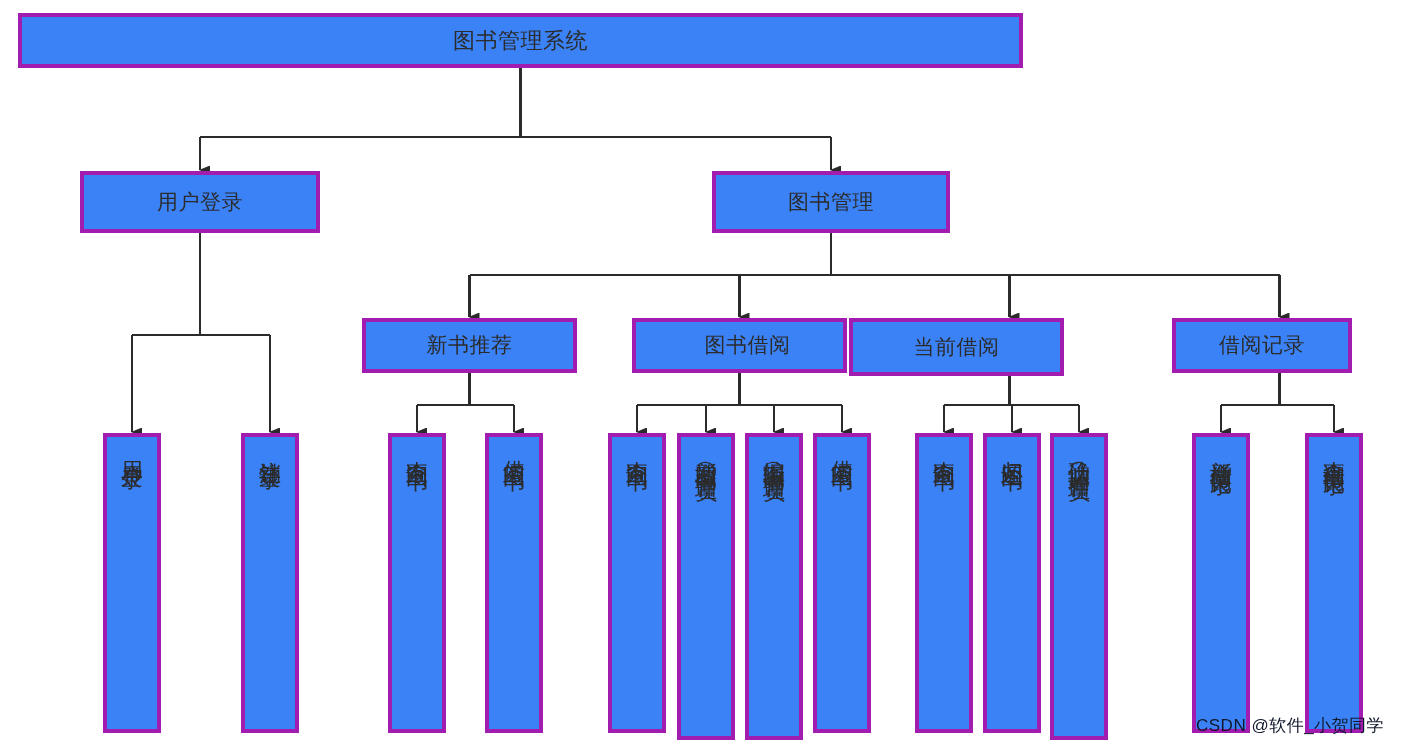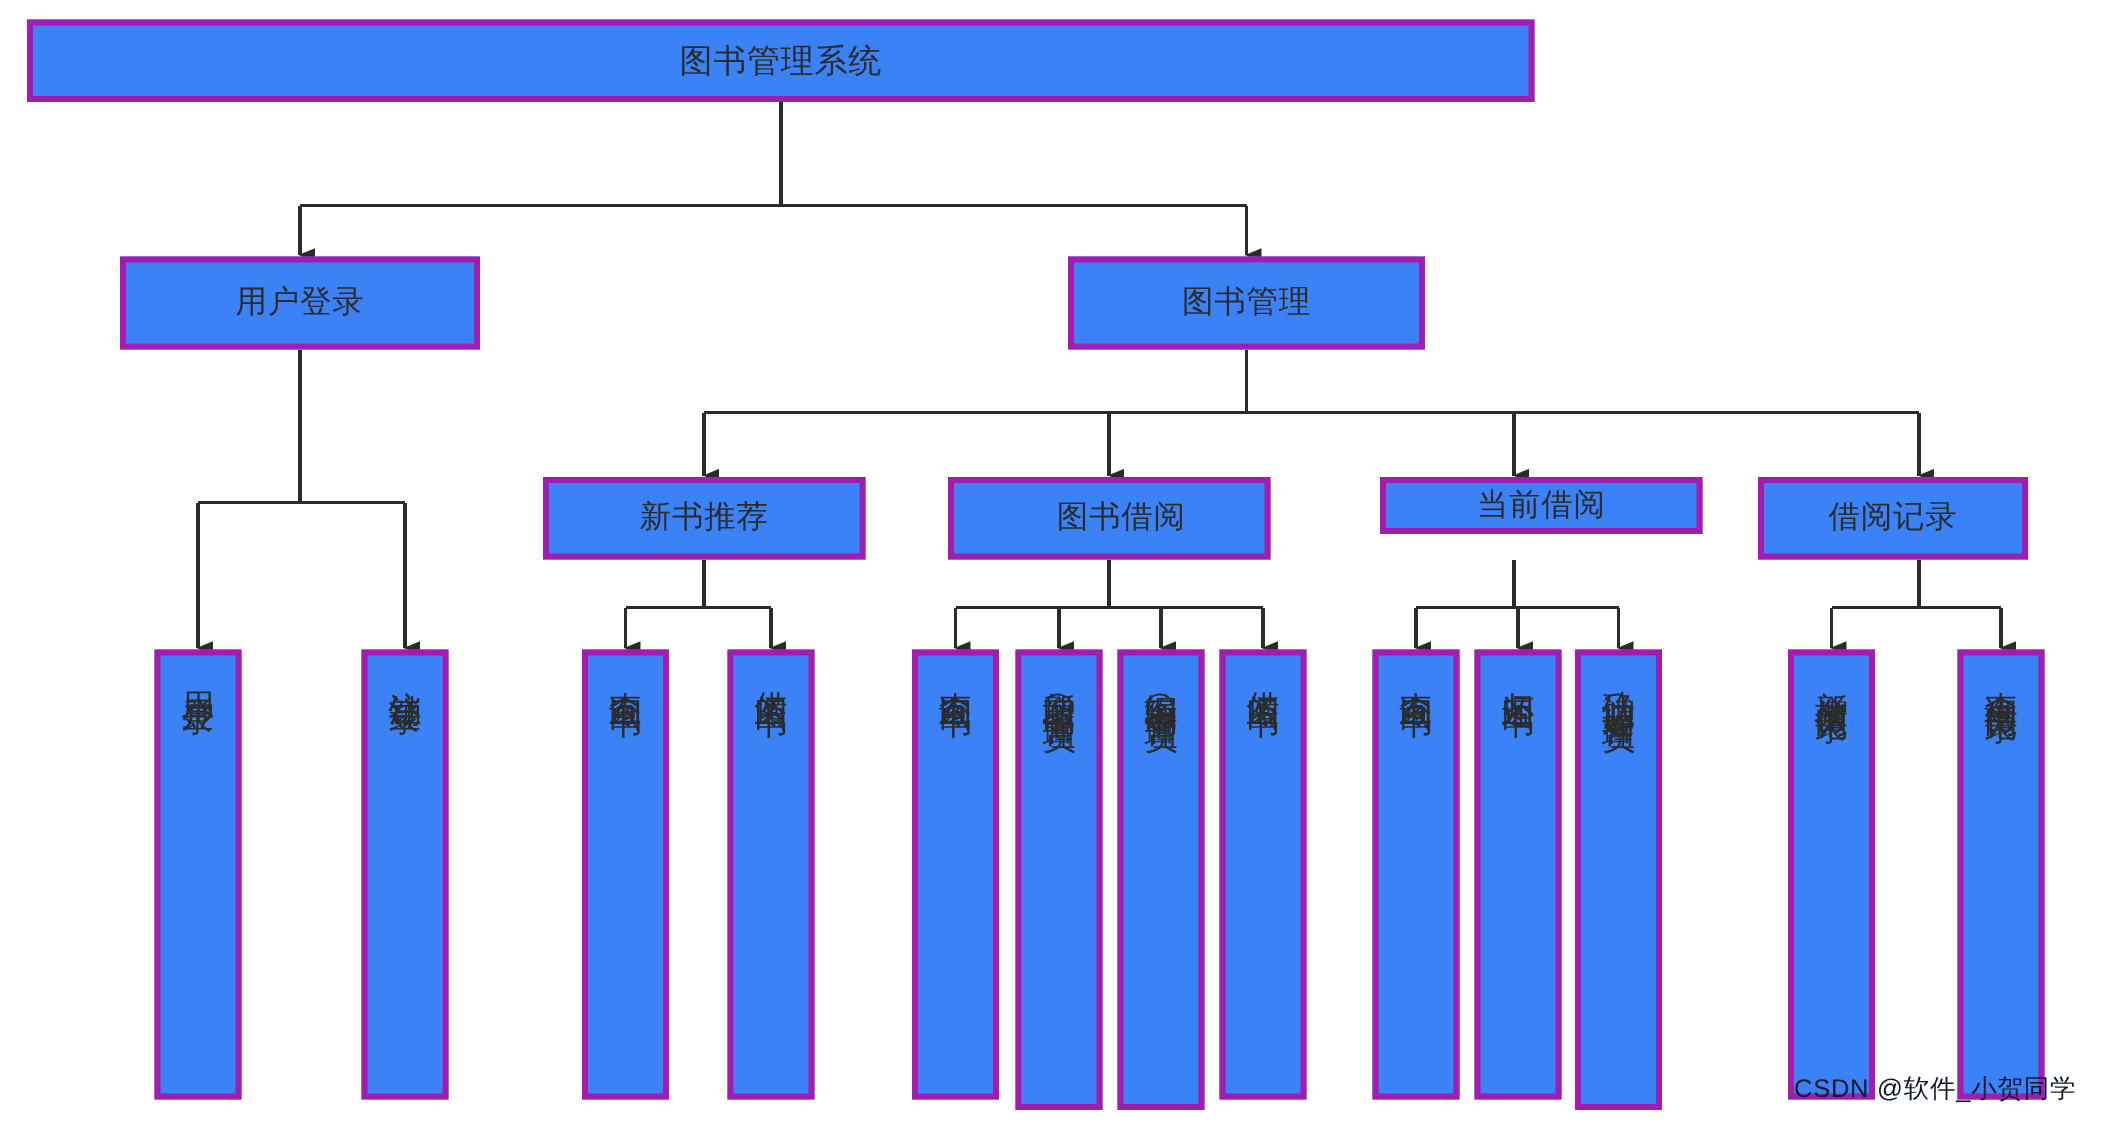--- a/index.html
+++ b/index.html
@@ -125,21 +125,21 @@
       </div>
       <div class="node horizontal" style="left: 712px; top: 171px; width: 238px; height: 62px; align-items: center;">
         <span class="node-label">图书管理</span>
       </div>
       <div class="node horizontal" style="left: 362px; top: 318px; width: 215px; height: 55px;">
         <span class="node-label">新书推荐</span>
       </div>
       <div class="node horizontal" style="left: 632px; top: 318px; width: 215px; height: 55px; padding-left: 16px;">
         <span class="node-label">图书借阅</span>
       </div>
-      <div class="node horizontal" style="left: 920px; top: 318px; width: 215px; height: 38px;">
+      <div class="node horizontal" style="left: 849px; top: 318px; width: 215px; height: 58px;">
         <span class="node-label">当前借阅</span>
       </div>
       <div class="node horizontal" style="left: 1172px; top: 318px; width: 180px; height: 55px;">
         <span class="node-label">借阅记录</span>
       </div>
       <div class="node vertical" style="left: 103px; top: 433px; width: 58px; height: 300px;">
         <span class="node-label">用户登录</span>
       </div>
       <div class="node vertical" style="left: 241px; top: 433px; width: 58px; height: 300px;">
         <span class="node-label">注销登录</span>

